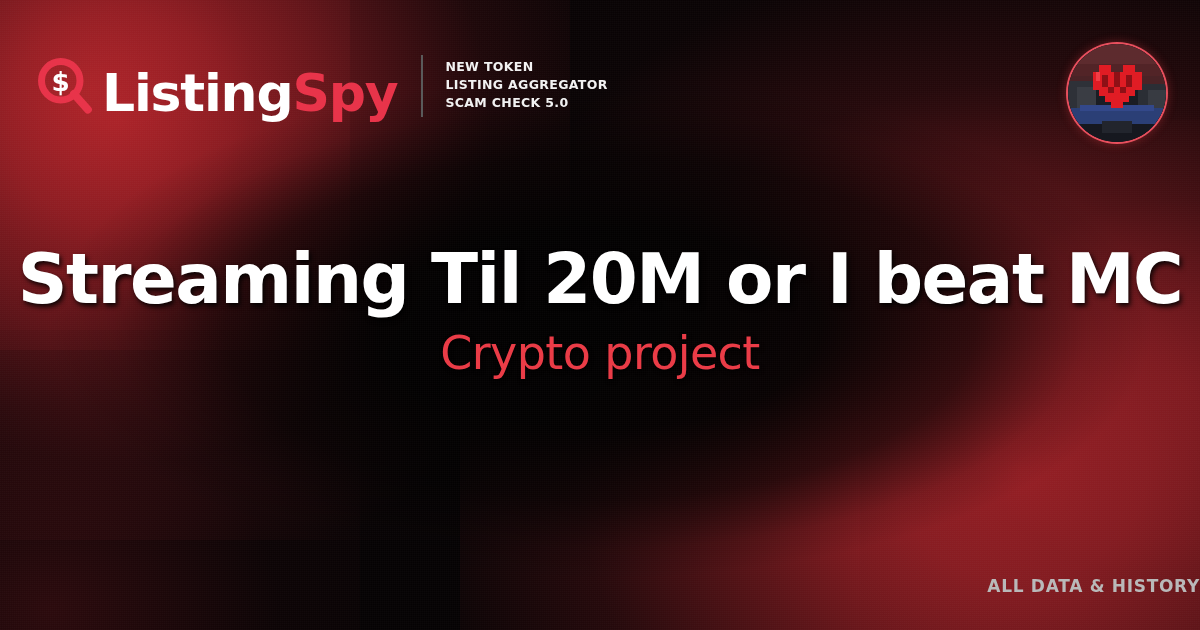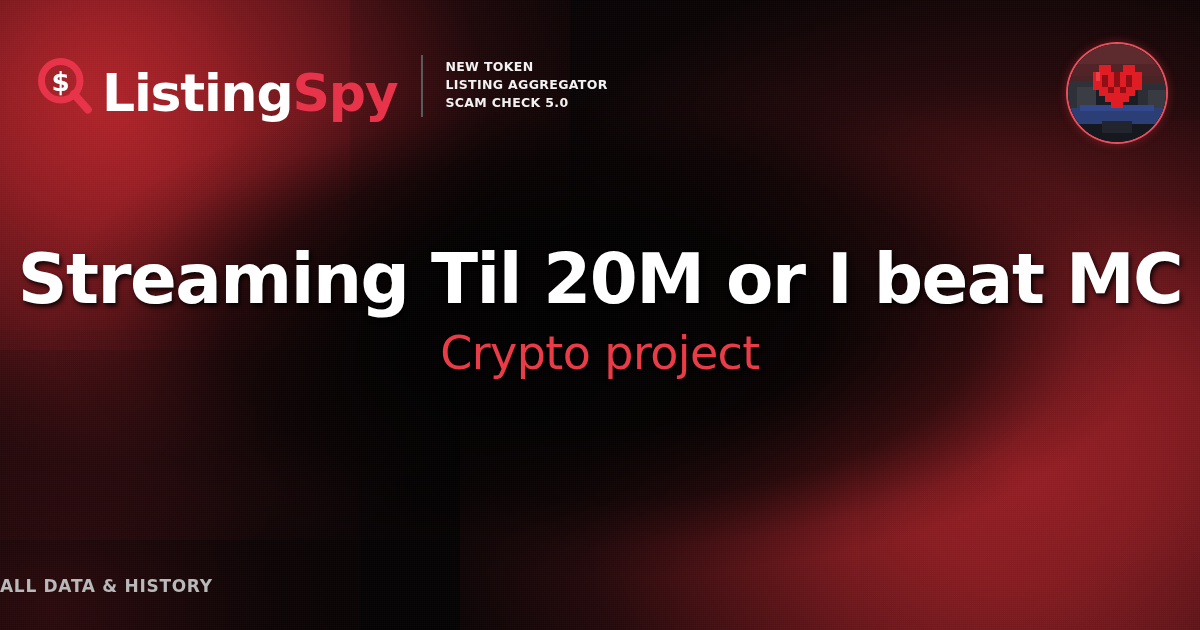--- a/index.html
+++ b/index.html
@@ -178,21 +178,21 @@
     font-weight:400;
     line-height:1.1;
     letter-spacing:-0.6px;
     text-shadow:1px 2px 4px rgba(0,0,0,0.7);
   }
 
   
   #footer {
     position:absolute;
     left:0; right:0; bottom:34px;
-    text-align:left;
+    text-align:right;
     z-index:5;
   }
   #footer-text {
     color:#b9b9b9;
     font-size:17px;
     font-weight:700;
     letter-spacing:0.7px;
   }
 </style>
 </head>

